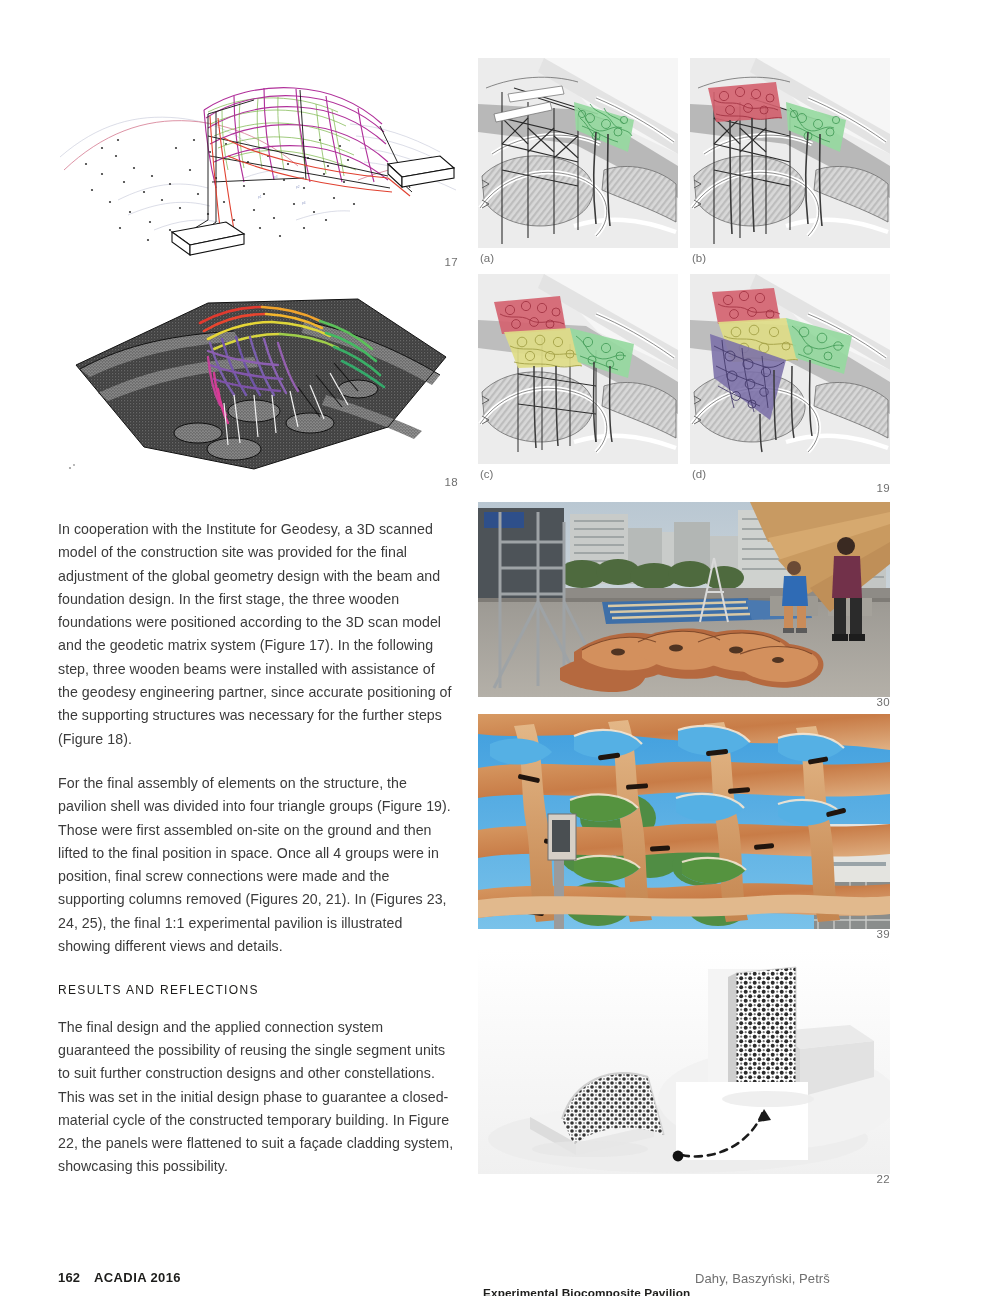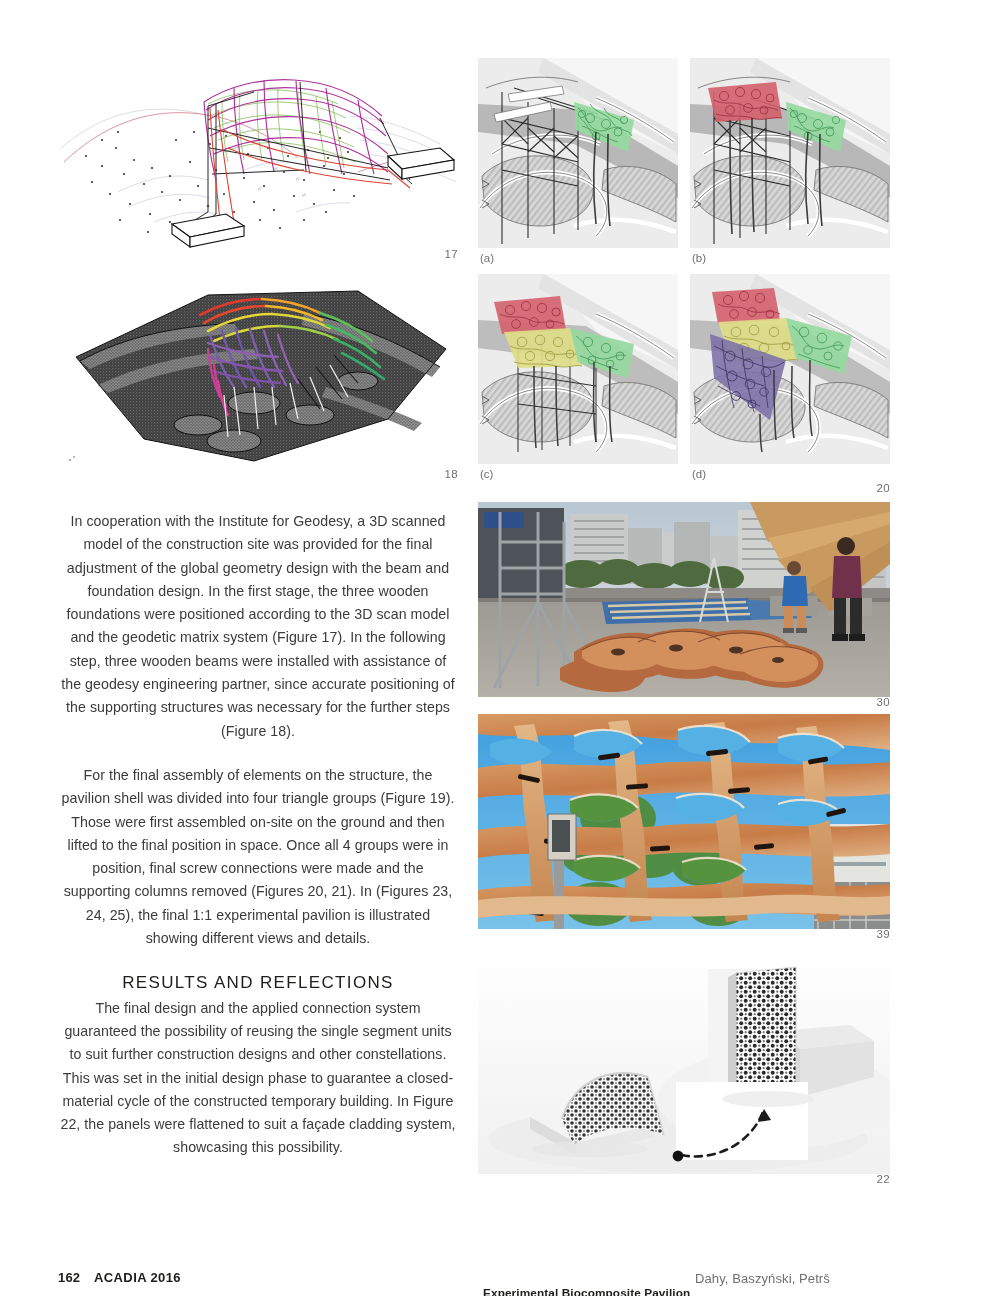--- a/index.html
+++ b/index.html
@@ -7,36 +7,36 @@
     width:1000px;height:1296px;
     background:#ffffff;
     font-family:"Liberation Sans", sans-serif;
     color:#231f20;
     position:relative;
     overflow:hidden;
   }
   .page{position:absolute;inset:0;}
 
   
-  .col-left{position:absolute;left:58px;top:44px;width:400px;}
+  .col-left{position:absolute;left:58px;top:52px;width:400px;}
   .col-right{position:absolute;left:478px;top:58px;width:412px;}
 
   .fignum{
     font-size:11.5px;color:#6f6f6f;text-align:right;
     letter-spacing:.3px;line-height:1;
   }
 
   .body-text{
     font-size:14.2px;line-height:23.3px;color:#3b3b3b;
     letter-spacing:.05px;
   }
   .body-text p{margin:0 0 21px 0;}
   .sec-head{
-    font-size:17px;letter-spacing:1.35px;color:#1d1d1b;
-    font-weight:400;margin:4px 0 2px 0;
+    font-size:12px;letter-spacing:1.35px;color:#1d1d1b;
+    font-weight:400;margin:4px 0 13px 0;
   }
 
   
   .fig17{position:relative;width:400px;height:205px;background:#fff;}
   .fig17 svg{display:block;}
 
   
   .fig18{position:relative;width:400px;height:200px;background:#fff;margin-top:8px;}
 
   
@@ -341,21 +341,21 @@
 
           <g fill="#9a9a9a">
               <circle cx="12" cy="191" r="1.1"></circle>
               <circle cx="16" cy="188" r="0.9"></circle>
             </g>
         </g>
       </svg>
     </div>
     <div class="fignum">18</div>
 
-    <div class="body-text" style="margin-top:30px;text-align:center;">
+    <div class="body-text" style="margin-top:30px;">
       <p>In cooperation with the Institute for Geodesy, a 3D scanned model of the construction site was provided for the final adjustment of the global geometry design with the beam and foundation design. In the first stage, the three wooden foundations were positioned according to the 3D scan model and the geodetic matrix system (Figure 17). In the following step, three wooden beams were installed with assistance of the geodesy engineering partner, since accurate positioning of the supporting structures was necessary for the further steps (Figure 18).</p>
       <p>For the final assembly of elements on the structure, the pavilion shell was divided into four triangle groups (Figure 19). Those were first assembled on-site on the ground and then lifted to the final position in space. Once all 4 groups were in position, final screw connections were made and the supporting columns removed (Figures 20, 21). In (Figures 23, 24, 25), the final 1:1 experimental pavilion is illustrated showing different views and details.</p>
       <div class="sec-head">RESULTS AND REFLECTIONS</div>
       <p>The final design and the applied connection system guaranteed the possibility of reusing the single segment units to suit further construction designs and other constellations. This was set in the initial design phase to guarantee a closed-material cycle of the constructed temporary building. In Figure 22, the panels were flattened to suit a façade cladding system, showcasing this possibility.</p>
     </div>
 
   </div>
 
   <div class="col-right">
 
@@ -718,21 +718,21 @@
               <g fill="none" stroke="#555" stroke-width="0.9">
                 <path d="M4,122 l7,4 l-7,4"></path>
                 <path d="M4,142 l7,4 l-7,4"></path>
               </g>
             </g>
           </svg>
         </div>
         <div class="panel-label">(d)</div>
       </div>
     </div>
-    <div class="fignum" style="margin-top:-6px;">20</div>
+    <div class="fignum" style="margin-top:-6px;">19</div>
 
     <div class="photo ph20" style="margin-top:7px;">
       <svg width="412" height="195" viewBox="0 0 412 195" preserveAspectRatio="none">
         <defs>
           <linearGradient id="sky20" x1="0" y1="0" x2="0" y2="1">
             <stop offset="0" stop-color="#b9c7d2"></stop>
               <stop offset="1" stop-color="#dfe3e3"></stop>
           </linearGradient>
           <linearGradient id="gnd20" x1="0" y1="0" x2="0" y2="1">
             <stop offset="0" stop-color="#9d9a94"></stop>

